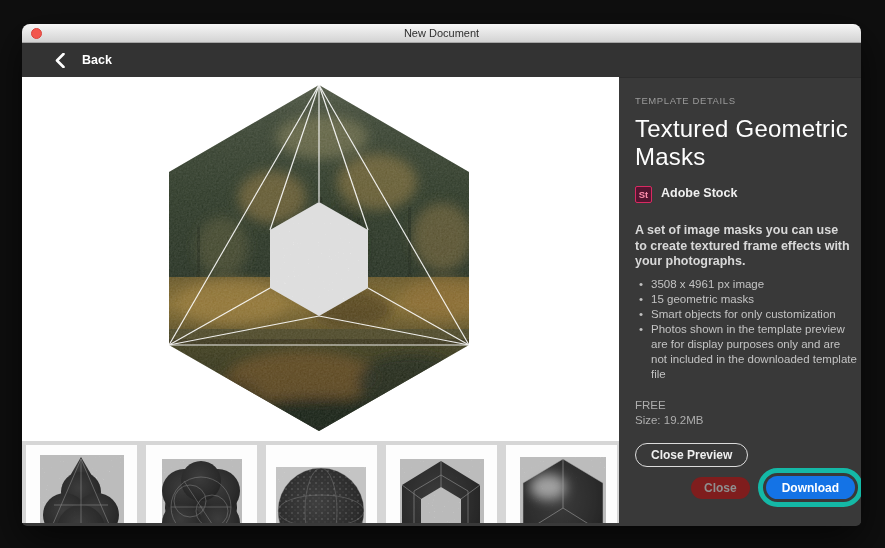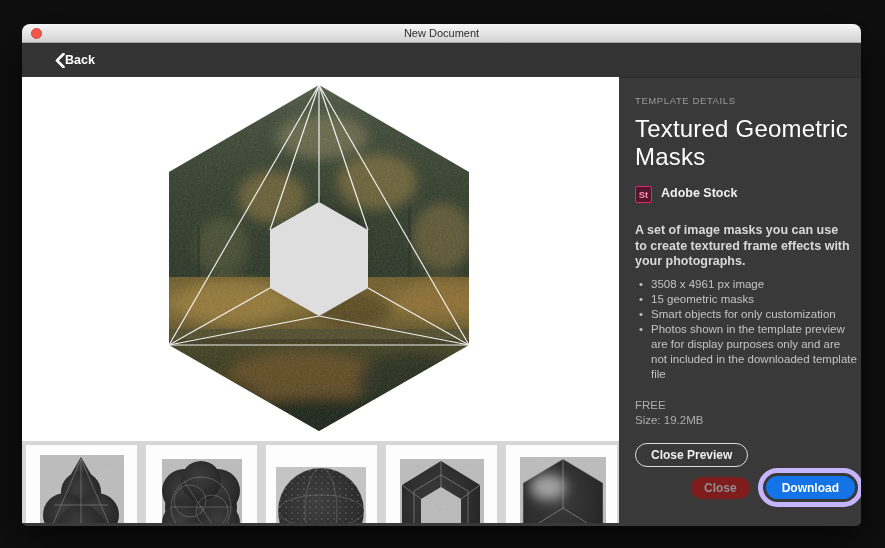--- a/index.html
+++ b/index.html
@@ -18,21 +18,21 @@
     display:flex;align-items:center;justify-content:center;
   }
   .titlebar-title{font-size:11px;color:#2f2f2f;}
   .traffic-close{
     position:absolute;left:9px;top:4px;width:11px;height:11px;border-radius:50%;
     background:#f2564d;border:1px solid #d8453e;box-sizing:border-box;cursor:pointer;
   }
   .header{
     height:34px;background:#333333;display:flex;align-items:center;padding-left:33px;
   }
-  .back{display:flex;align-items:center;gap:0;cursor:pointer;}
+  .back{display:flex;align-items:center;gap:17px;cursor:pointer;}
   .back-label{color:#ffffff;font-size:12.5px;font-weight:bold;}
   .content{display:flex;height:446px;}
   .preview-col{width:597px;background:#ffffff;display:flex;flex-direction:column;flex:none;}
   .preview-main{height:364px;position:relative;overflow:hidden;}
   .thumb-strip{
     flex:1;background:#d6d6d6;padding:4px 0 0 4px;display:flex;gap:9px;overflow:hidden;
   }
   .thumb{
     width:111px;height:79px;background:#fdfdfd;flex:none;overflow:hidden;cursor:pointer;
   }
@@ -65,21 +65,21 @@
   }
   .footer-buttons{
     position:absolute;right:12px;bottom:16px;display:flex;align-items:center;gap:8px;
   }
   .close-btn{
     background:#7f1d1d;border:none;border-radius:11px;color:#8f8f8f;
     font-size:12px;font-weight:bold;padding:4px 13px;cursor:pointer;
     font-family:"Liberation Sans", sans-serif;
   }
   .download-ring{
-    border:5px solid #c4b5fd;border-radius:21px;padding:3px;
+    border:5px solid #14b8a6;border-radius:21px;padding:3px;
   }
   .download-btn{
     background:#1473e6;border:none;border-radius:12px;color:#ffffff;
     font-size:12px;font-weight:bold;padding:4.5px 16px;cursor:pointer;
     font-family:"Liberation Sans", sans-serif;
   }
 </style>
 </head>
 <body>
 

